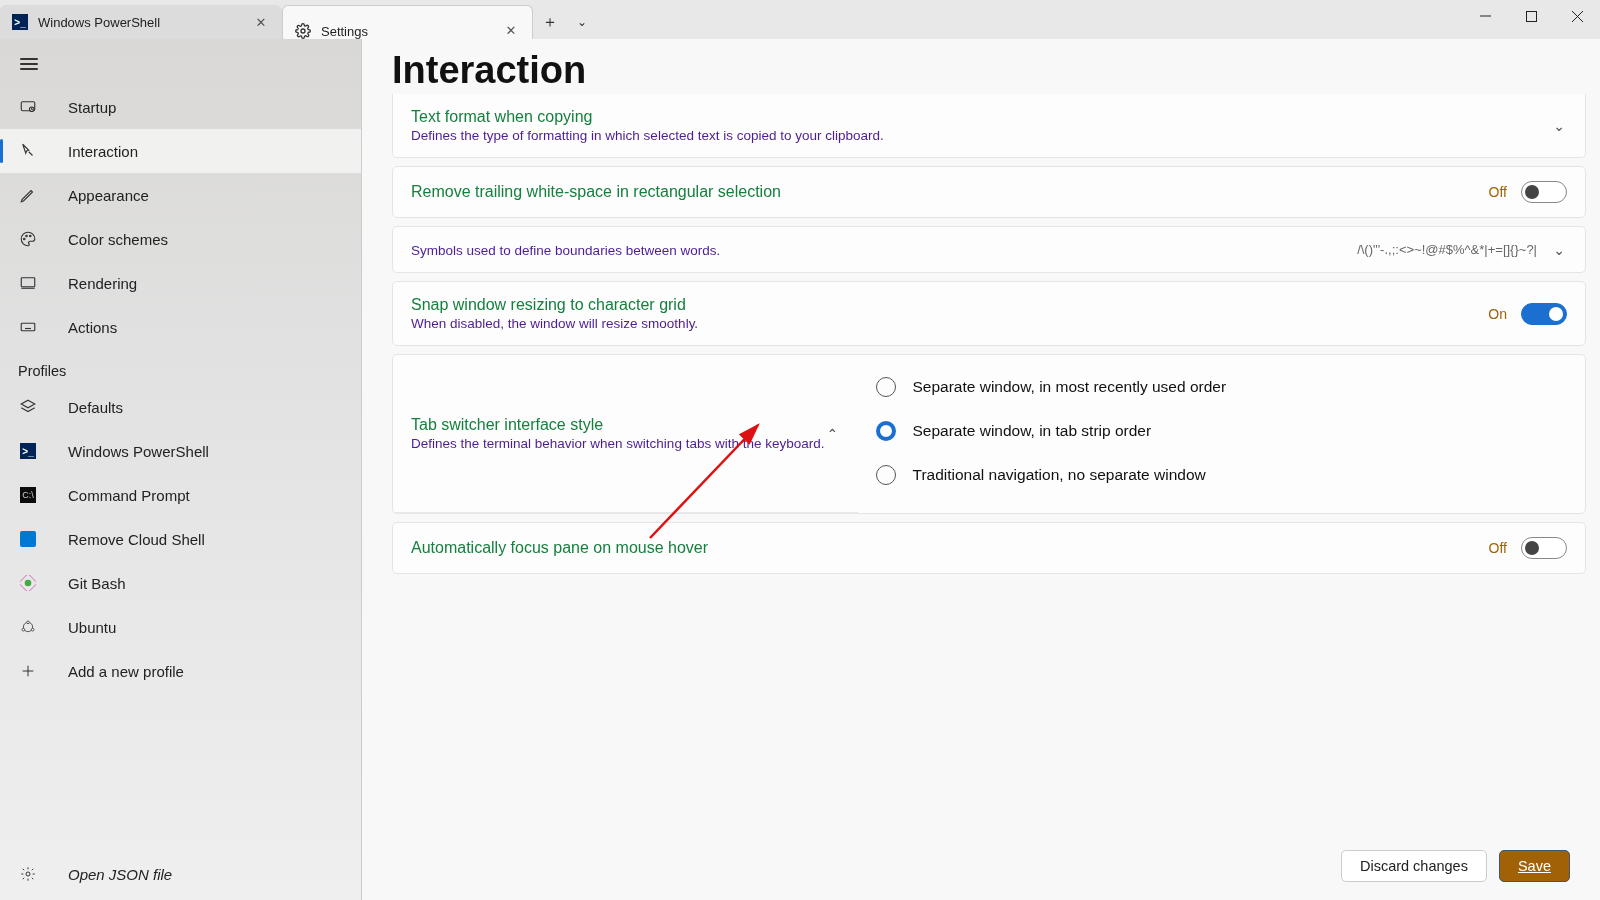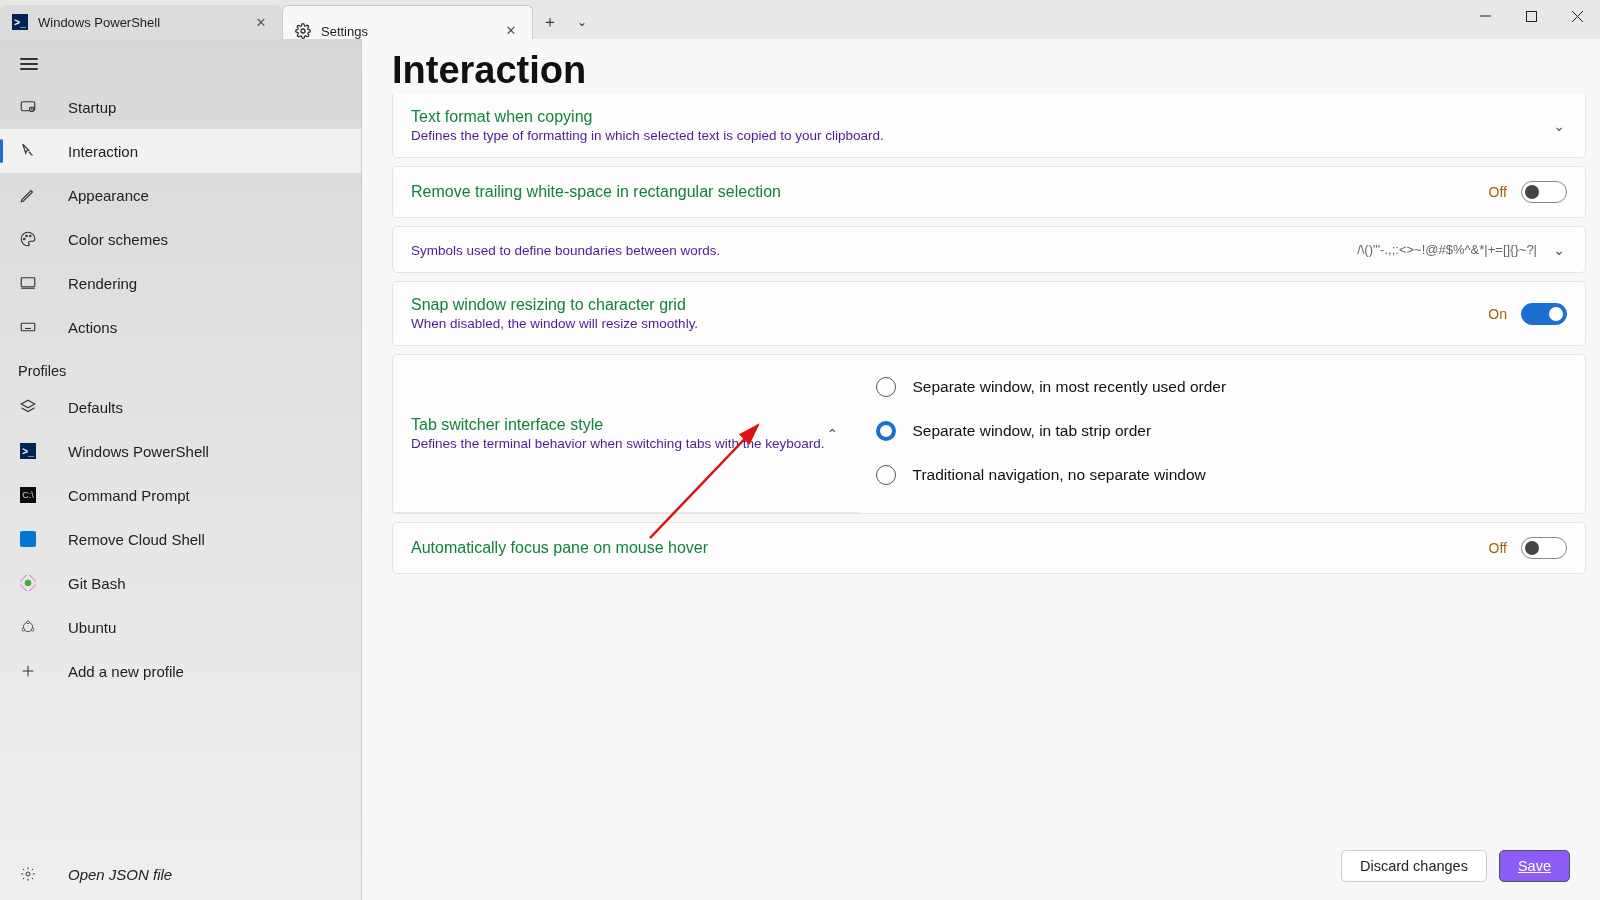--- a/index.html
+++ b/index.html
@@ -56,21 +56,21 @@
   .card.expanded .card-head { display: flex; align-items: center; padding: 14px 18px; border-bottom: 1px solid #e8e8e8; }
   .radio-list { padding: 10px 0 16px 0; }
   .radio-row { display: flex; align-items: center; gap: 16px; padding: 12px 18px; font-size: 15.5px; color: #111; }
   .radio { width: 20px; height: 20px; border: 1.5px solid #555; border-radius: 50%; display: flex; align-items: center; justify-content: center; flex: 0 0 20px; }
   .radio.checked { border: 4px solid #1a6fd1; }
   
   
   .footer { display: flex; justify-content: flex-end; gap: 12px; padding: 14px 30px 18px; }
   .btn { height: 32px; padding: 0 18px; border-radius: 5px; font-size: 14.5px; display: flex; align-items: center; }
   .btn.secondary { background: #fff; border: 1px solid #ccc; color: #222; }
-  .btn.primary { background: #8b5cf6; color: #fff; border: 1px solid #43566a; text-decoration: underline; }
+  .btn.primary { background: #a16207; color: #fff; border: 1px solid #43566a; text-decoration: underline; }
   
   
   .arrow-svg { position: absolute; left: 278px; top: 374px; pointer-events: none; }
   
   .ps-square { width: 16px; height: 16px; background: #012456; display: flex; align-items: center; justify-content: center; color: #fff; font-size: 10px; font-weight: bold; }
   .cmd-square { width: 16px; height: 16px; background: #0c0c0c; display: flex; align-items: center; justify-content: center; color: #ccc; font-size: 9px; }
   .azure-square { width: 16px; height: 16px; background: #0078d4; border-radius: 2px; }
 </style>
 </head>
 <body>

